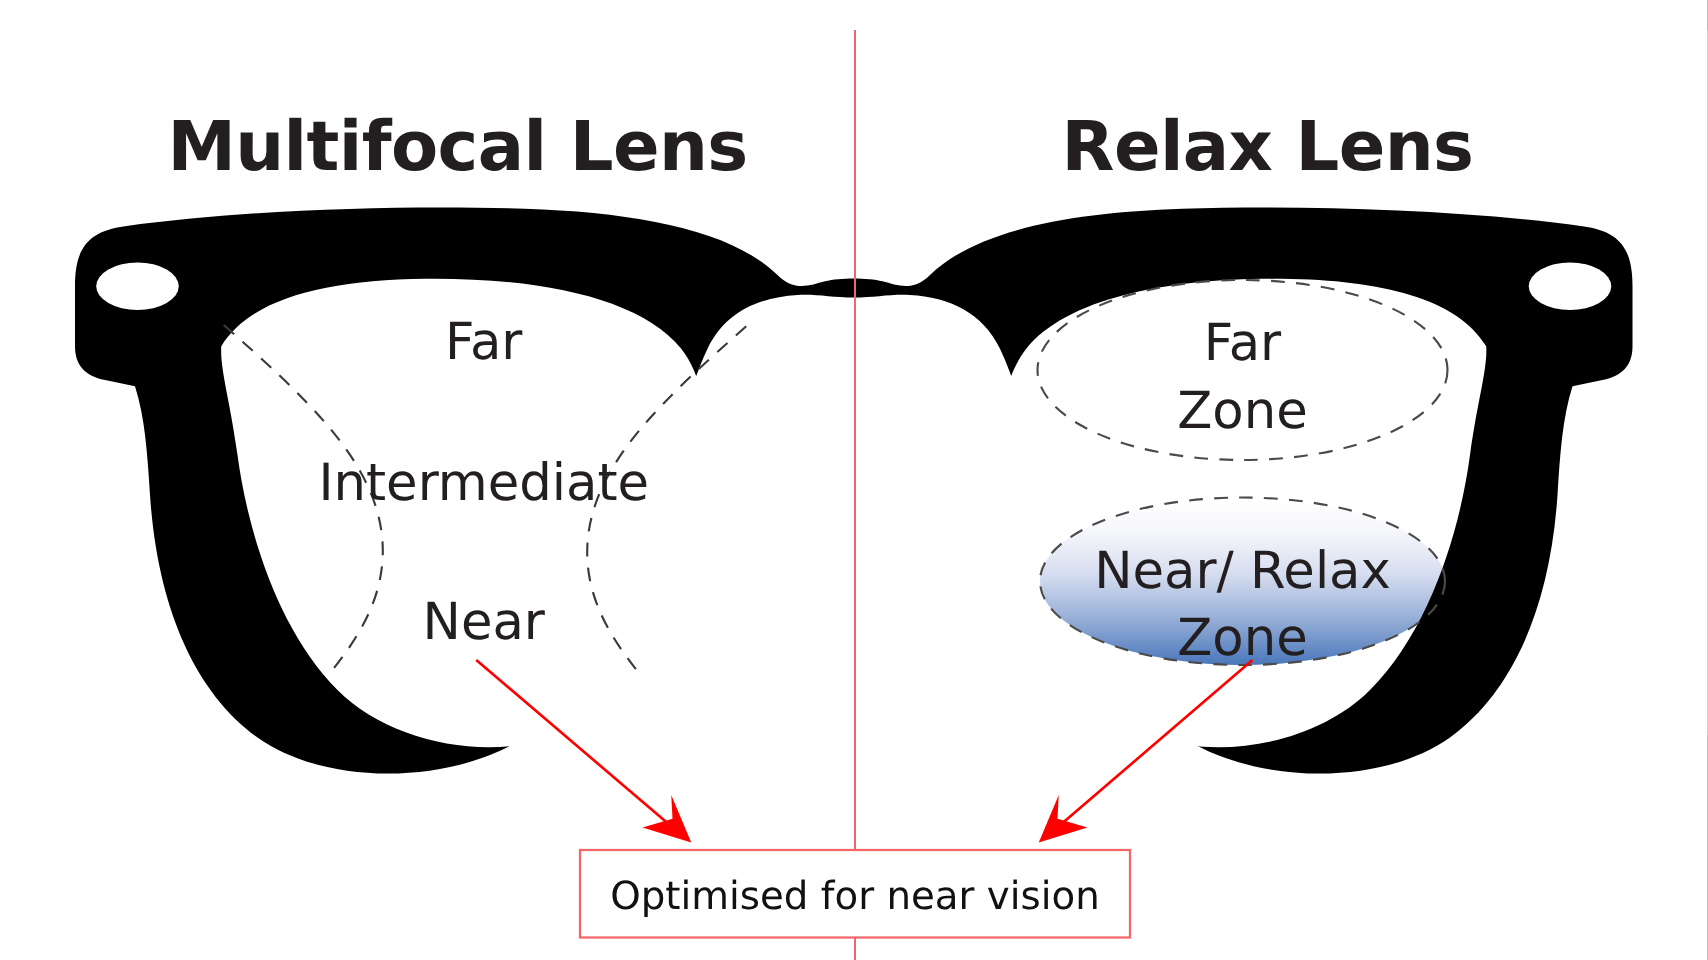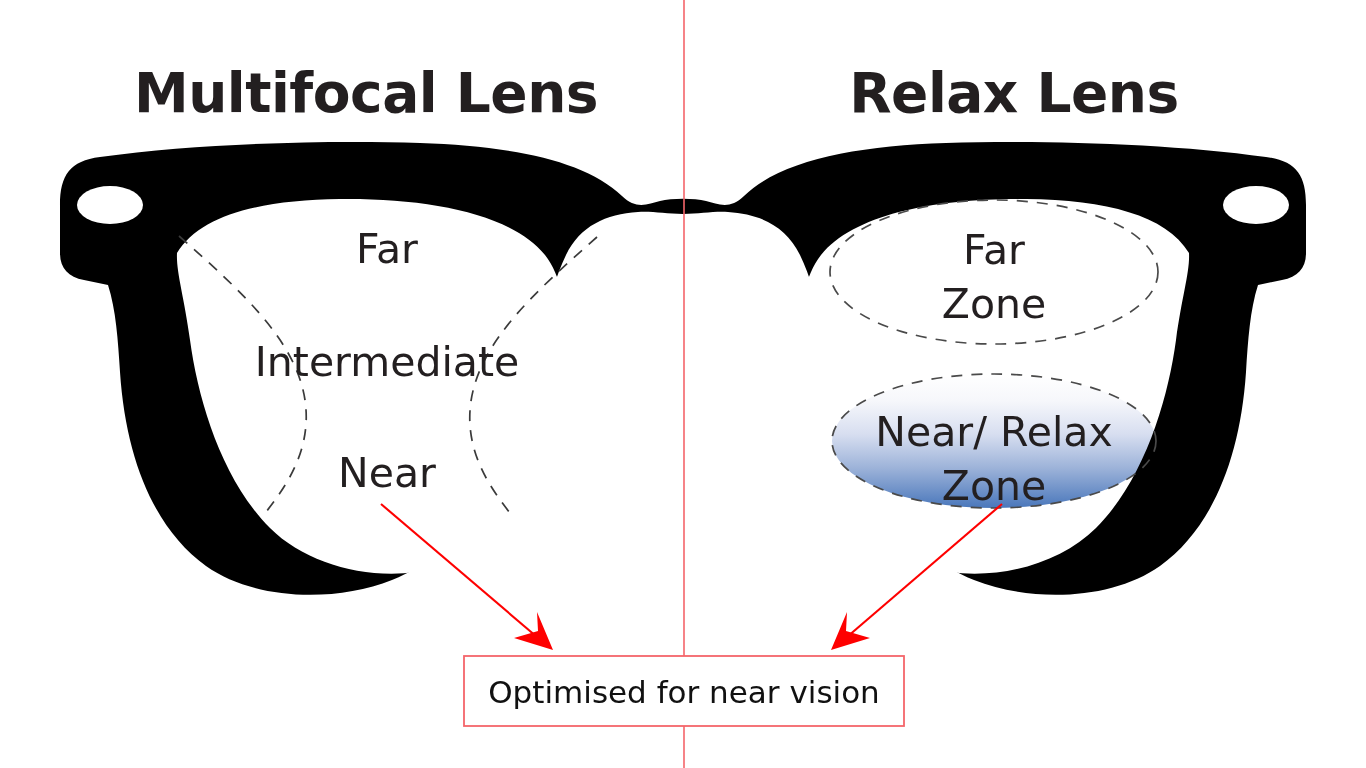--- a/index.html
+++ b/index.html
@@ -11,20 +11,21 @@
     width: 1366px;
     height: 768px;
     overflow: hidden;
     font-family: "DejaVu Sans", sans-serif;
   }
   #stage {
     position: relative;
     width: 1366px;
     height: 564px;
     background: #ffffff;
+    margin-top: 24px;
   }
   #diagram {
     position: absolute;
     top: 0;
     left: 0;
     width: 1366px;
     height: 768px;
     display: block;
   }
   .ttl {

